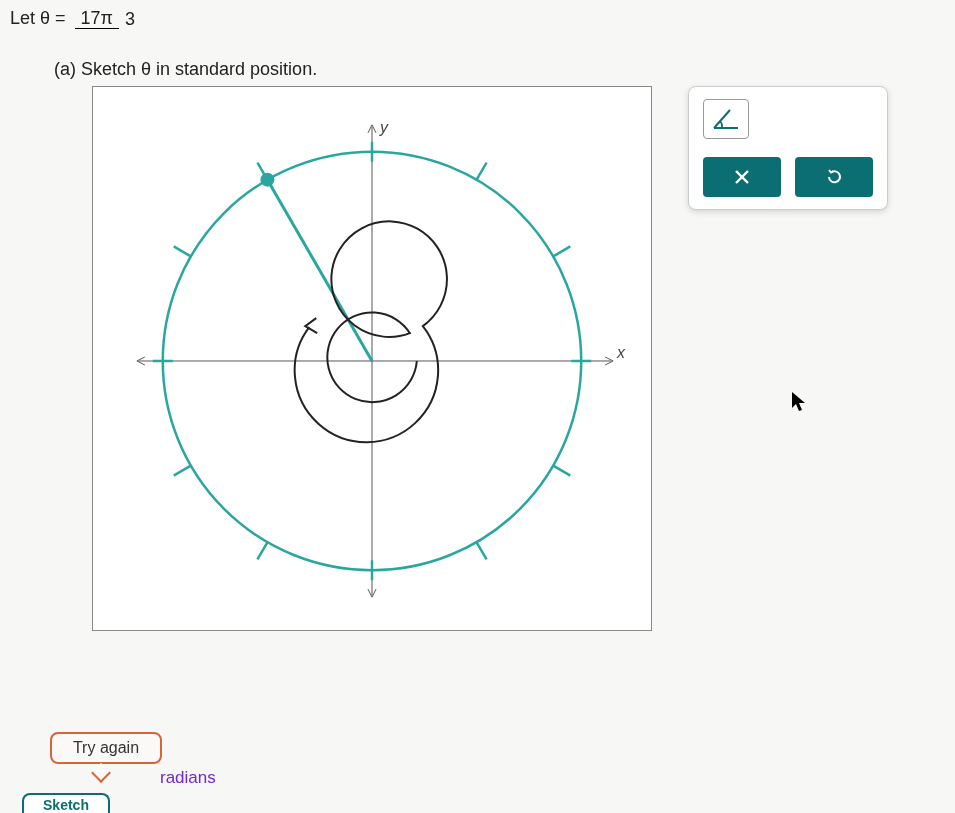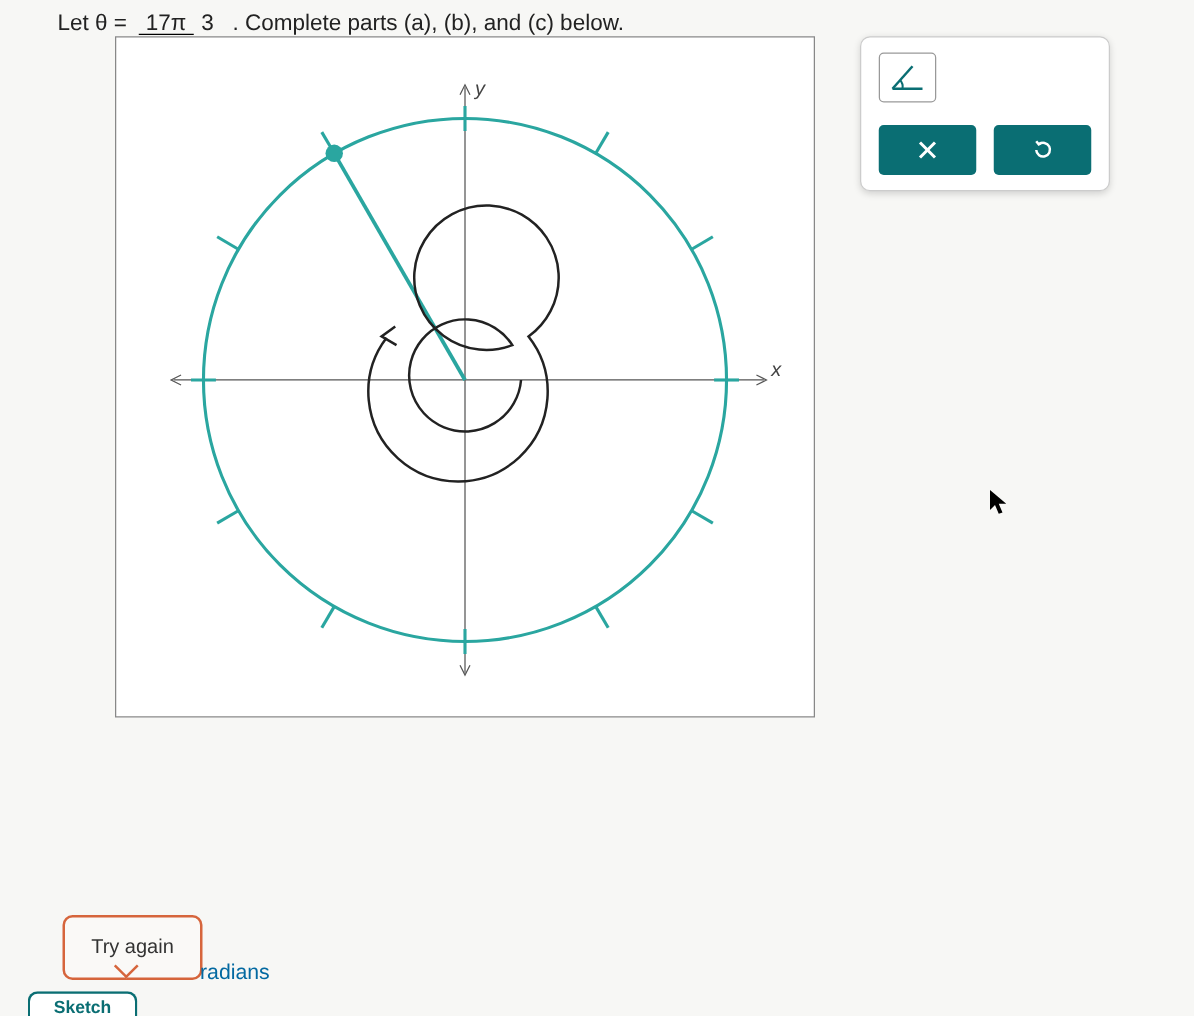--- a/index.html
+++ b/index.html
@@ -9,24 +9,23 @@
     background: #f7f7f5;
     width: 955px;
     height: 813px;
     position: relative;
     color: #222;
     overflow: hidden;
   }
   .content { padding: 8px 10px 0 10px; }
   .question-line {
     display: flex;
-    align-items: center;
+    align-items: flex-end;
     font-size: 18px;
     gap: 6px;
-    margin-left: 36px;
   }
   .frac {
     display: inline-flex;
     flex-direction: row;
     align-items: center;
     line-height: 1.05;
     margin: 0 3px;
   }
   .frac .num { border-bottom: 1px solid #000; padding: 0 6px; }
   .frac .den { padding: 0 6px; }
@@ -84,21 +83,21 @@
   }
   .part-b {
     margin: 14px 0 0 60px;
     font-size: 18px;
   }
   .try-box {
     position: absolute;
     left: 50px;
     top: 732px;
     width: 112px;
-    height: 52px;
+    height: 32px;
     border: 2px solid #d6653c;
     border-radius: 8px;
     background: #faf9f7;
     display: flex; align-items: center; justify-content: center;
     color: #333;
     font-size: 16px;
   }
   .try-tail {
     position: absolute;
     left: 94px;
@@ -107,21 +106,21 @@
     border-right: 2px solid #d6653c;
     border-bottom: 2px solid #d6653c;
     background: #faf9f7;
     transform: rotate(45deg);
   }
   .radians-label {
     position: absolute;
     left: 160px;
     top: 768px;
     font-size: 17px;
-    color: #0369a1;
+    color: #6d28d9;
   }
   .recheck-btn {
     position: absolute;
     left: 22px;
     top: 793px;
     width: 88px;
     height: 22px;
     border: 2px solid #0a6e73;
     border-top-left-radius: 8px;
     border-top-right-radius: 8px;
@@ -138,23 +137,23 @@
 </head>
 <body>
 
 <div class="content">
   <div class="question-line">
     <span>Let θ =</span>
     <span class="frac">
       <span class="num">17π</span>
       <span class="den">3</span>
     </span>
-    <span>. Complete parts (a), (b), and (c) below.</span>
   </div>
 
+  <div class="part-a">(a)  Sketch θ in standard position.</div>
 
   <div class="graph-area">
 
     <svg class="chart-box" viewBox="0 0 560 545">
 
       <g stroke="#555" stroke-width="1">
         <line x1="280" y1="40" x2="280" y2="510"></line>
         <line x1="46" y1="275" x2="520" y2="275"></line>
 
         <polyline points="276,46 280,38 284,46" fill="none"></polyline>

